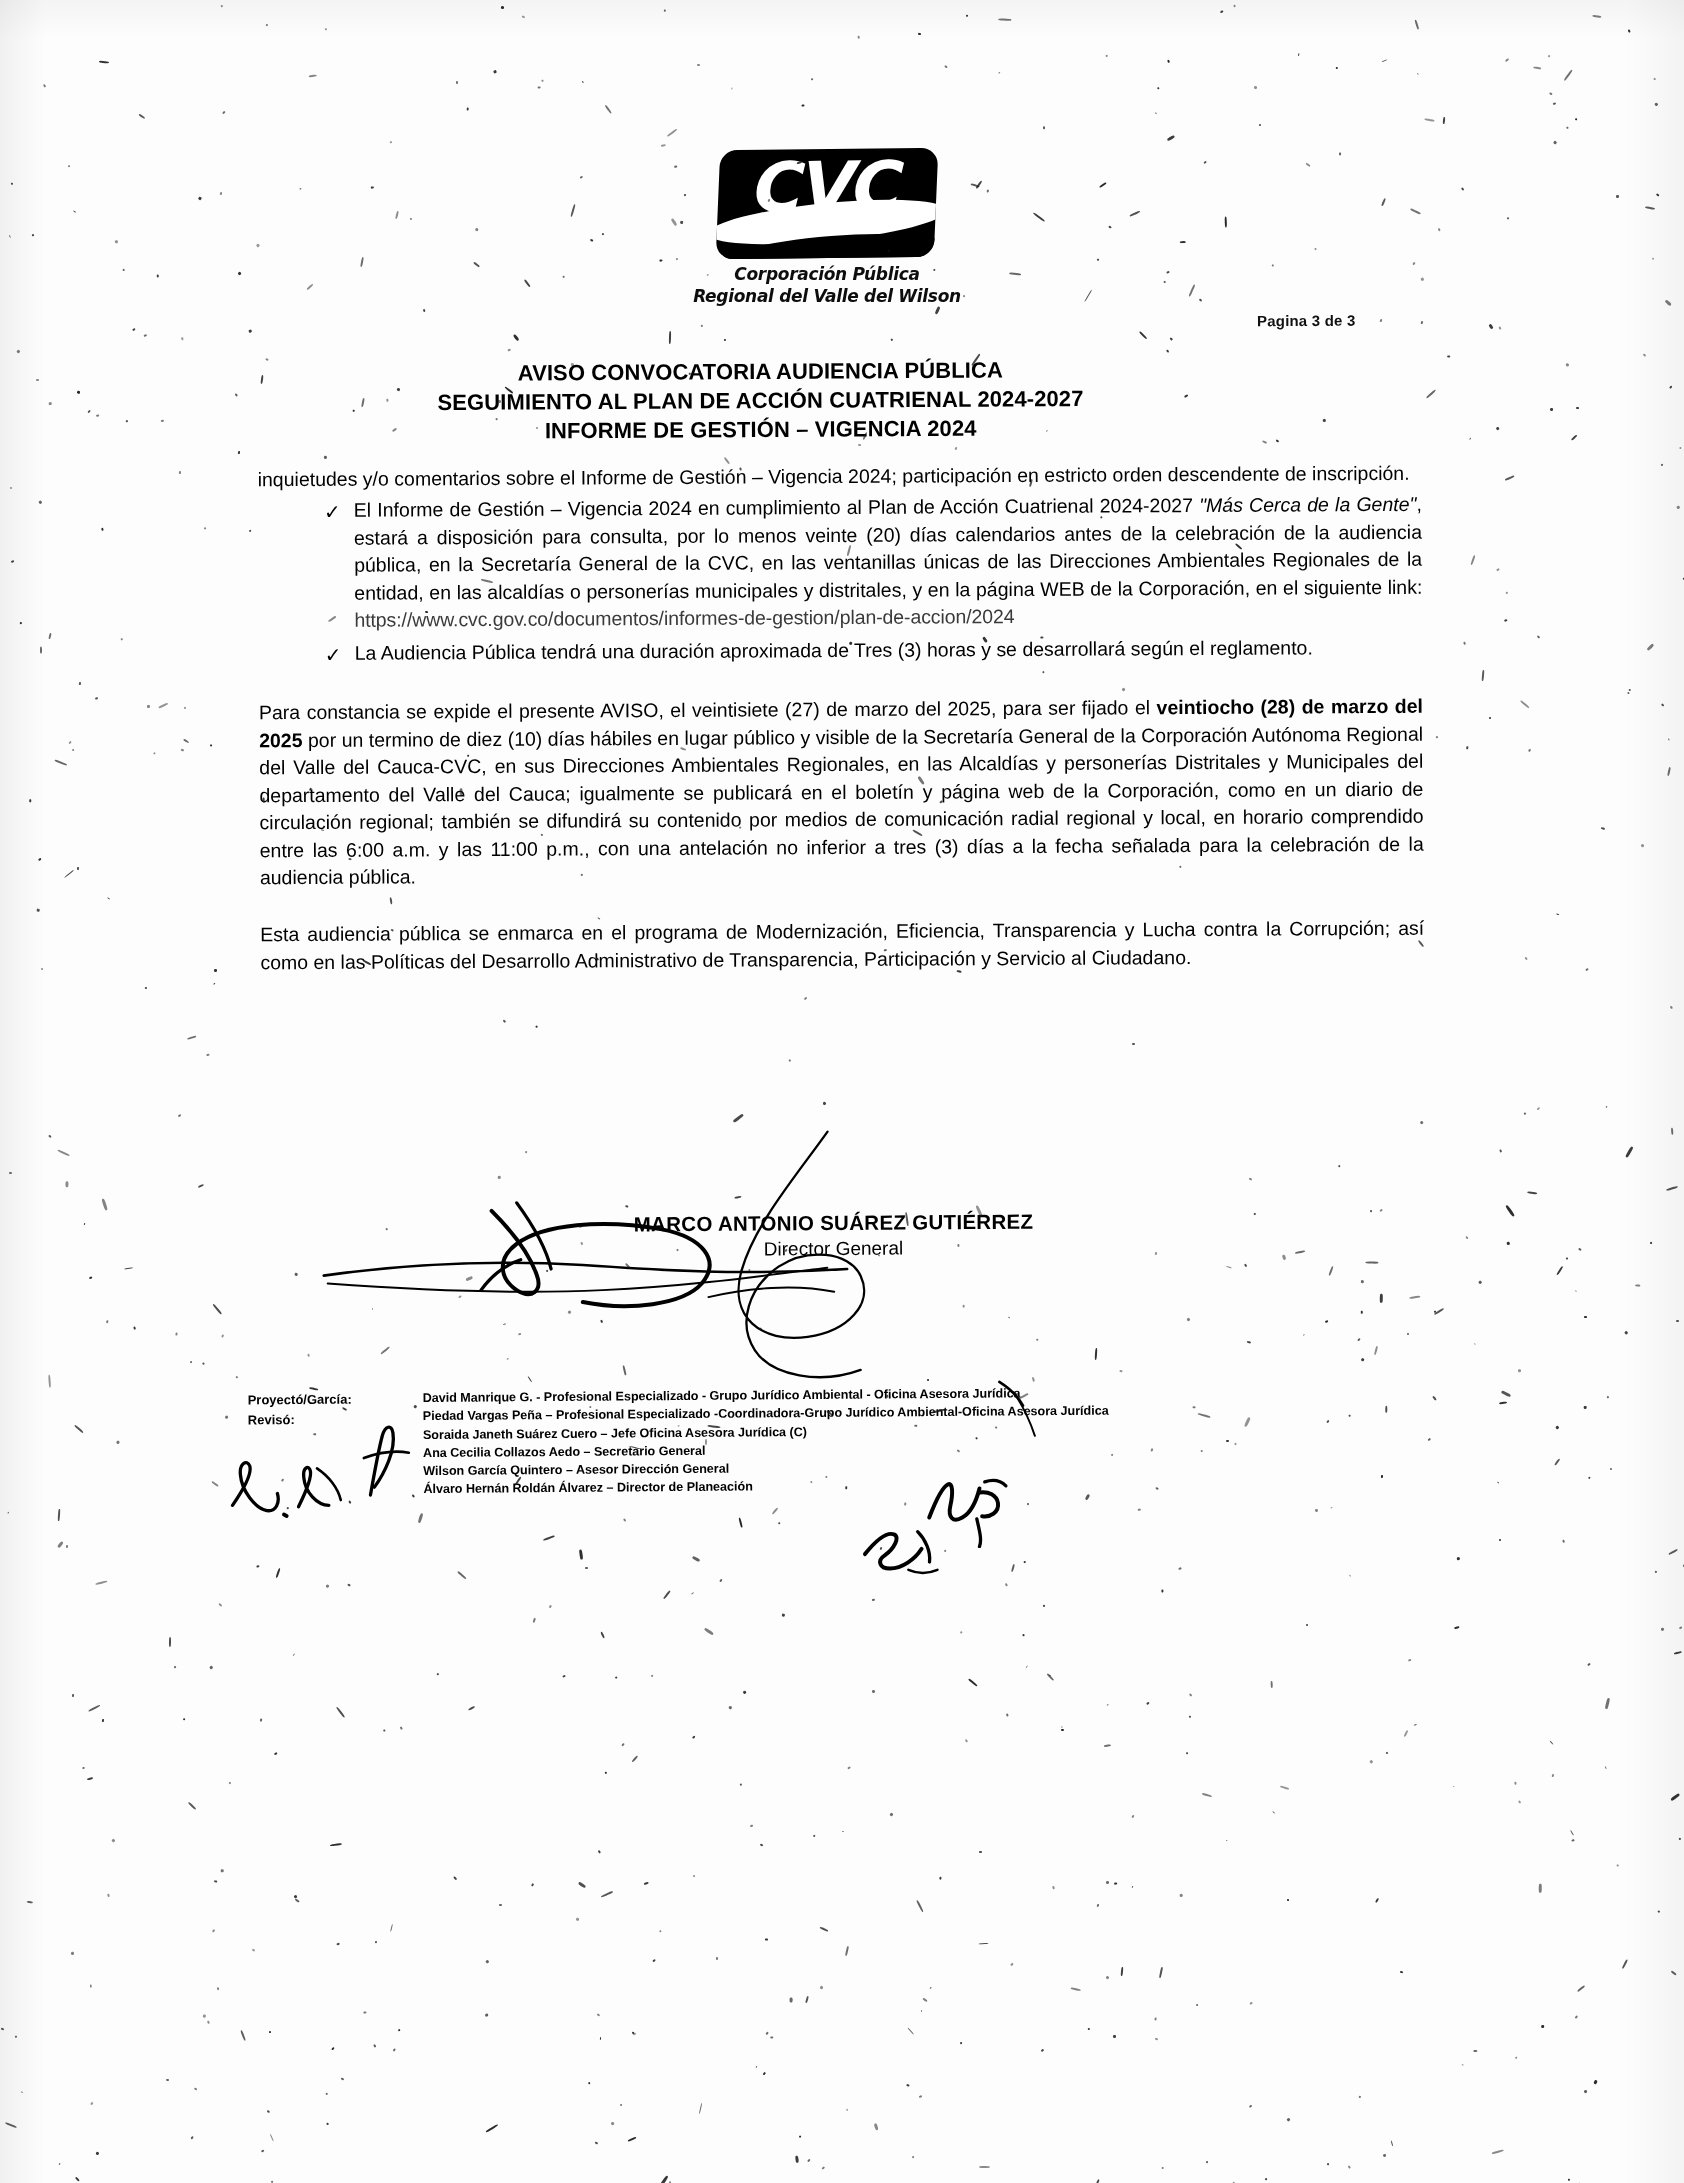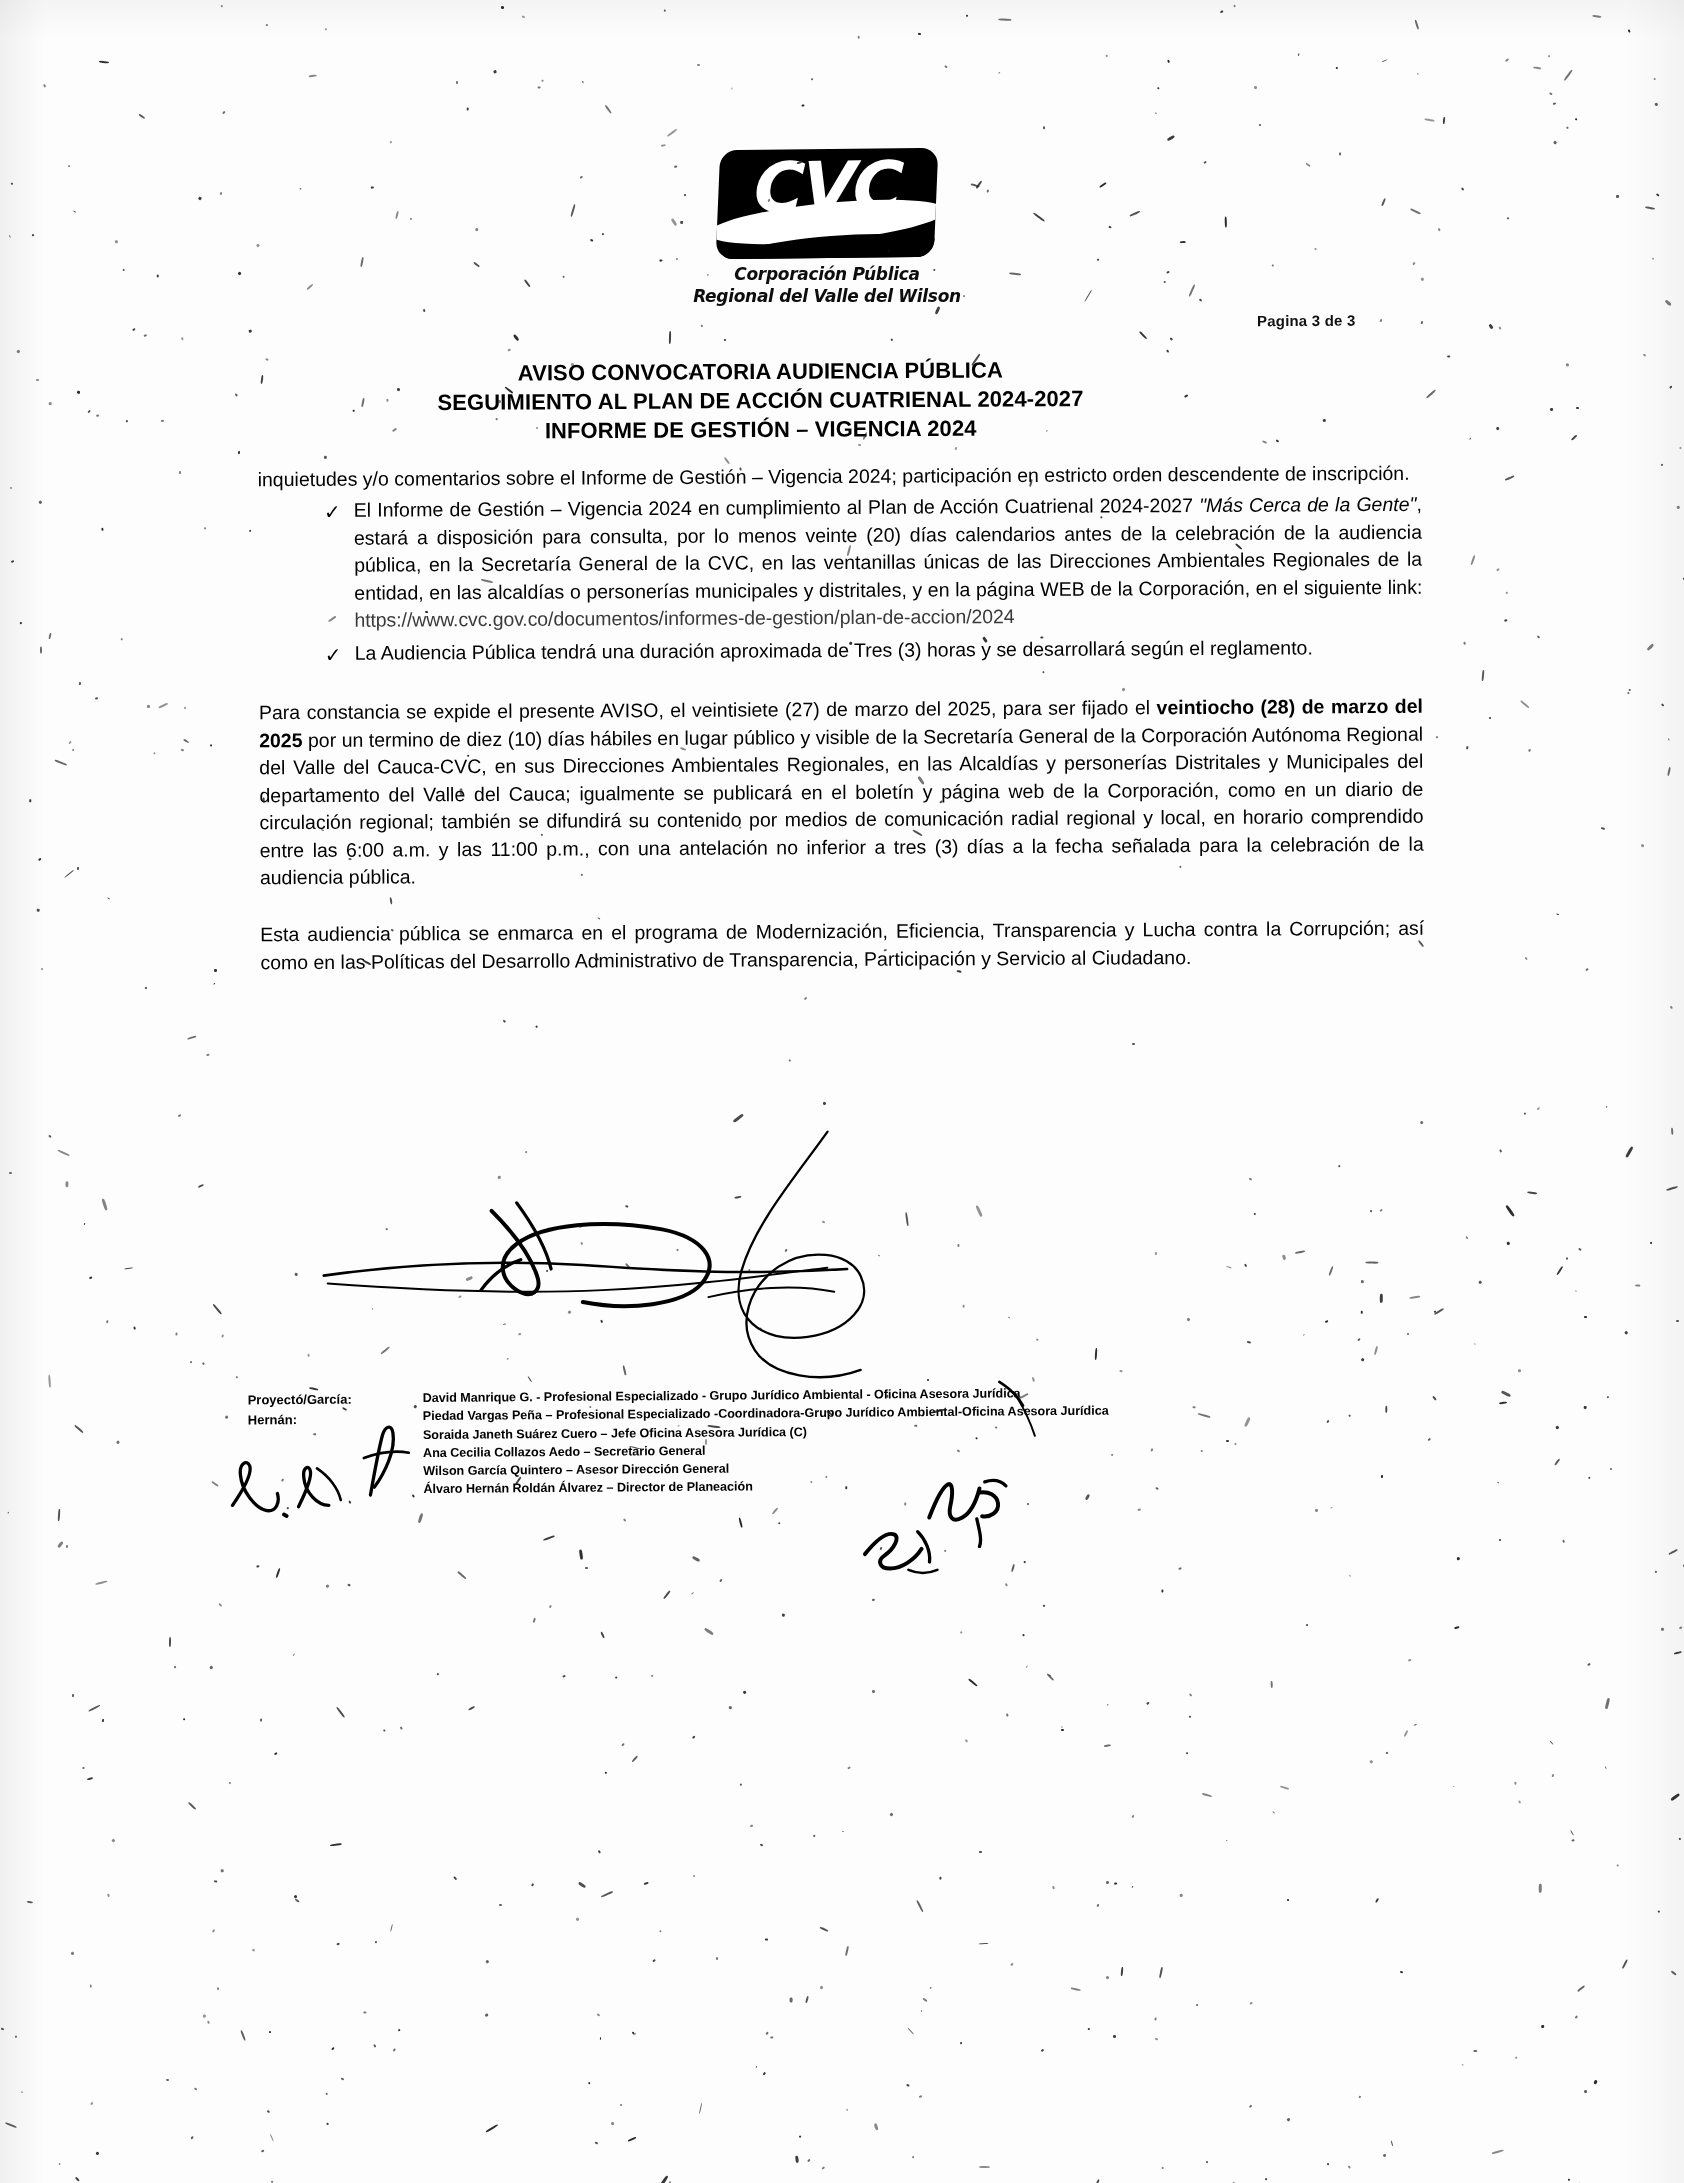--- a/index.html
+++ b/index.html
@@ -302,25 +302,29 @@
     <svg id="signature-scribble" viewBox="0 0 840 230">
       <path d="M8 128 C 120 112, 260 104, 400 112 C 520 120, 640 128, 800 118" stroke="#000" stroke-width="4" fill="none" stroke-linecap="round"></path>
       <path d="M14 140 C 150 150, 300 156, 430 150 C 560 144, 660 130, 770 116" stroke="#000" stroke-width="3" fill="none" stroke-linecap="round"></path>
       <path d="M262 30 C 290 58, 318 92, 330 126 C 340 152, 322 164, 300 150
                C 276 134, 268 104, 300 80 C 340 50, 430 42, 520 58
                C 580 70, 610 104, 580 140 C 552 172, 470 182, 400 168" stroke="#000" stroke-width="6" fill="none" stroke-linecap="round" stroke-linejoin="round"></path>
       <path d="M300 18 C 322 48, 344 84, 352 118" stroke="#000" stroke-width="5" fill="none" stroke-linecap="round"></path>
       <path d="M246 150 C 262 128, 282 112, 306 104" stroke="#000" stroke-width="5" fill="none" stroke-linecap="round"></path>
     </svg>
 
+    <div id="signature-block">
+      <div id="signer-name">MARCO ANTONIO SUÁREZ GUTIÉRREZ</div>
+      <div id="signer-role">Director General</div>
+    </div>
 
     <div id="footer-block">
       <div class="footer-labels">
         <div>Proyectó/García:</div>
-        <div>Hernán:</div>
+        <div>Revisó:</div>
       </div>
       <div class="footer-list">
         <div>David Manrique G. - Profesional Especializado - Grupo Jurídico Ambiental - Oficina Asesora Jurídica</div>
         <div>Piedad Vargas Peña – Profesional Especializado -Coordinadora-Grupo Jurídico Ambiental-Oficina Asesora Jurídica</div>
         <div>Soraida Janeth Suárez Cuero – Jefe Oficina Asesora Jurídica (C)</div>
         <div>Ana Cecilia Collazos Aedo – Secretario General</div>
         <div>Wilson García Quintero – Asesor Dirección General</div>
         <div>Álvaro Hernán Roldán Álvarez – Director de Planeación</div>
       </div>
     </div>

